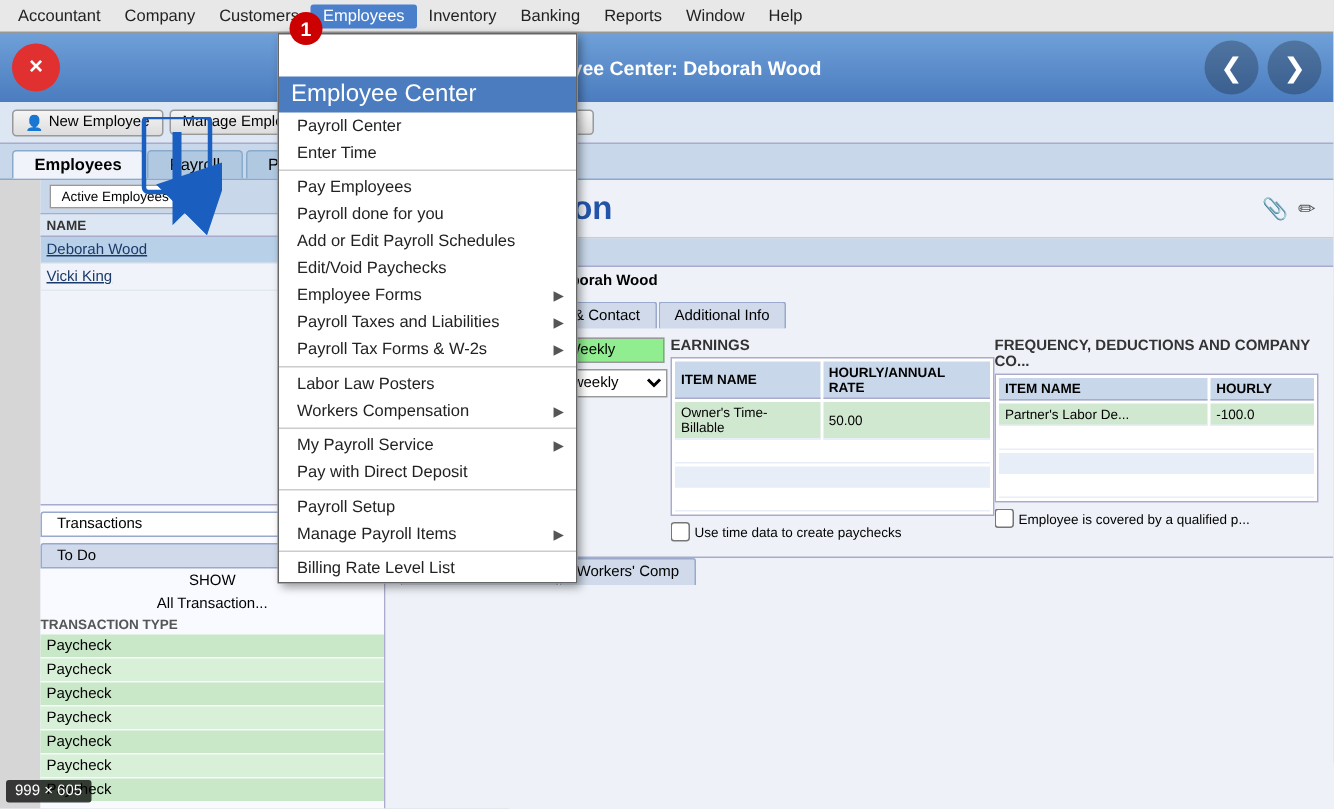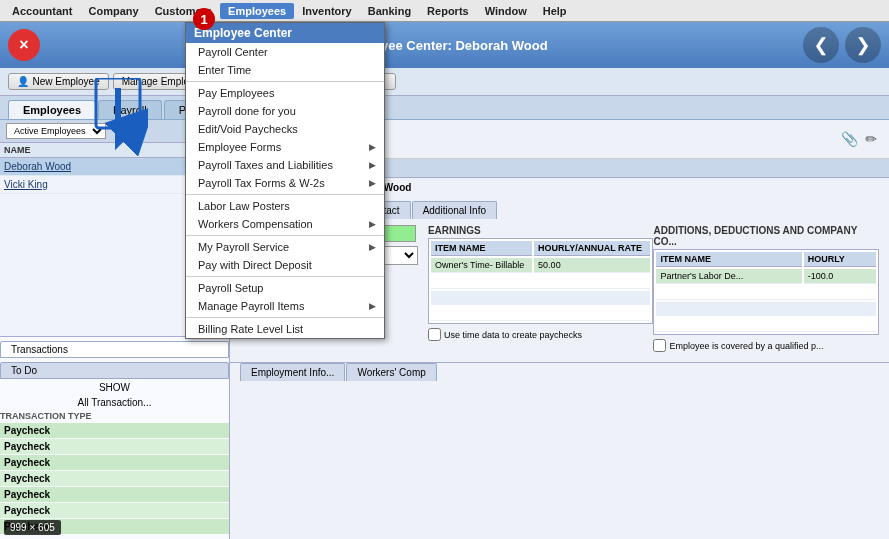--- a/index.html
+++ b/index.html
@@ -1,20 +1,20 @@
 <!DOCTYPE html>
 <html><head>
   <meta charset="utf-8">
   <style>
     * { box-sizing: border-box; margin: 0; padding: 0; }
     body { font-family: Arial, sans-serif; font-size: 11px; background: #d6d6d6; width: 889px; height: 539px; overflow: hidden; position: relative; }
 
     
     .menubar { background: #e8e8e8; border-bottom: 1px solid #999; display: flex; align-items: center; height: 22px; padding: 0 4px; }
-    .menubar-item { padding: 2px 8px; font-size: 11px; cursor: pointer; color: #222; font-weight: bold; }
+    .menubar-item { padding: 2px 8px; font-size: 11px; cursor: pointer; color: #222; }
     .menubar-item.active { background: #4a7fcb; color: #fff; border-radius: 2px; }
 
     
     .topbar { background: linear-gradient(to bottom, #6fa0d8, #4a7cbf); height: 46px; display: flex; align-items: center; padding: 0 8px; position: relative; }
     .close-btn { width: 32px; height: 32px; background: #e03030; border-radius: 50%; display: flex; align-items: center; justify-content: center; color: white; font-size: 16px; font-weight: bold; cursor: pointer; margin-right: 8px; }
     .nav-arrow { width: 36px; height: 36px; background: rgba(0,0,0,0.25); border-radius: 50%; display: flex; align-items: center; justify-content: center; color: white; font-size: 18px; cursor: pointer; }
     .nav-arrow.left { margin-left: auto; }
     .nav-arrow.right { margin-left: 6px; }
     .topbar-title { position: absolute; left: 50%; transform: translateX(-50%); color: white; font-size: 13px; font-weight: bold; white-space: nowrap; }
 
@@ -23,21 +23,21 @@
     .toolbar-btn { background: linear-gradient(to bottom, #f5f5f5, #ddd); border: 1px solid #999; border-radius: 3px; padding: 2px 8px; font-size: 10px; cursor: pointer; display: flex; align-items: center; gap: 3px; }
     .toolbar-btn .arrow { font-size: 8px; color: #555; }
     .toolbar-sep { width: 1px; height: 18px; background: #aaa; margin: 0 4px; }
 
     
     .tabrow { background: #c8d8ea; display: flex; height: 24px; align-items: flex-end; padding-left: 8px; border-bottom: 1px solid #88aacc; }
     .tab { padding: 3px 14px; background: #b0c8e0; border: 1px solid #88aacc; border-bottom: none; border-radius: 3px 3px 0 0; font-size: 11px; cursor: pointer; margin-right: 2px; }
     .tab.active { background: #f0f4fa; font-weight: bold; }
 
     
-    .main-area { display: flex; height: calc(539px - 22px - 46px - 28px - 24px); }
+    .main-area { display: flex; height: calc(539px - 22px - 46px - 28px - 24px); margin-left: 27px; }
     .left-panel { width: 230px; background: #f0f4fa; border-right: 1px solid #aac; display: flex; flex-direction: column; }
     .left-panel-header { background: #c8d8ea; padding: 3px 6px; font-size: 10px; font-weight: bold; border-bottom: 1px solid #aac; display: flex; align-items: center; gap: 4px; }
     .filter-select { font-size: 9px; border: 1px solid #999; padding: 1px 3px; background: white; }
     .employee-table-header { display: flex; background: #dce7f3; border-bottom: 1px solid #aac; }
     .employee-table-header span { font-size: 9px; font-weight: bold; padding: 2px 4px; color: #333; }
     .employee-list { flex: 1; overflow-y: auto; }
     .employee-row { display: flex; padding: 3px 4px; border-bottom: 1px solid #e0e8f0; cursor: pointer; }
     .employee-row.selected { background: #b8d0e8; }
     .employee-row span { font-size: 10px; color: #1a3a6b; text-decoration: underline; }
 
@@ -60,27 +60,27 @@
     .direct-deposit-btn { background: linear-gradient(to bottom, #f5f5f5, #ddd); border: 1px solid #999; border-radius: 3px; padding: 3px 8px; font-size: 10px; cursor: pointer; margin-top: 4px; }
     .checkbox-label { font-size: 9px; display: flex; align-items: center; gap: 3px; }
 
     
     .transactions-area { border-top: 1px solid #aac; padding: 4px 8px; background: #f8faff; }
     .trans-tabs { display: flex; gap: 4px; margin-bottom: 3px; flex-direction: column; }
     .trans-tab { padding: 2px 10px; background: #d0daea; border: 1px solid #99aacc; font-size: 10px; cursor: pointer; border-radius: 2px 2px 0 0; }
     .trans-tab.active { background: white; }
     .trans-filter { display: flex; align-items: center; gap: 4px; font-size: 10px; margin-bottom: 3px; flex-direction: column; }
     .trans-header { font-size: 9px; font-weight: bold; color: #555; margin-bottom: 2px; }
-    .paycheck-row { background: #c8e8c8; padding: 2px 4px; font-size: 10px; margin-bottom: 1px; font-weight: bold; }
+    .paycheck-row { background: #c8e8c8; padding: 2px 4px; font-size: 10px; margin-bottom: 1px; }
     .paycheck-row.alt { background: #d8f0d8; }
 
     
     .menu-overlay { position: absolute; top: 0; left: 0; width: 889px; height: 539px; z-index: 100; pointer-events: none; }
     .dropdown-menu { position: absolute; top: 22px; left: 185px; background: white; border: 1px solid #666; box-shadow: 2px 2px 6px rgba(0,0,0,0.4); min-width: 200px; pointer-events: all; z-index: 200; }
-    .dropdown-menu .menu-header { background: #4a7cbf; color: white; padding: 3px 8px; font-size: 12px; font-weight: bold; }
+    .dropdown-menu .menu-header { background: #4a7cbf; color: white; padding: 3px 8px; font-size: 16px; font-weight: normal; margin-top: 28px; }
     .dropdown-menu .menu-item { padding: 3px 8px 3px 12px; font-size: 11px; color: #222; cursor: pointer; display: flex; justify-content: space-between; align-items: center; }
     .dropdown-menu .menu-item .submenu-arrow { font-size: 9px; color: #555; }
     .dropdown-menu .menu-divider { height: 1px; background: #ccc; margin: 2px 0; }
 
     
     .number-badge { position: absolute; width: 22px; height: 22px; background: #cc0000; border-radius: 50%; color: white; font-size: 13px; font-weight: bold; display: flex; align-items: center; justify-content: center; z-index: 300; }
     .blue-arrow { position: absolute; z-index: 300; }
     .dimension-badge { position: absolute; bottom: 4px; left: 4px; background: rgba(0,0,0,0.75); color: white; font-size: 10px; padding: 2px 6px; border-radius: 2px; z-index: 300; }
   </style>
 </head>
@@ -244,21 +244,21 @@
         </table>
         <div style="margin-top:4px;">
           <label class="checkbox-label">
             <input type="checkbox" style="">
             <span>Use time data to create paychecks</span>
           </label>
         </div>
       </div>
 
       <div style="flex:1.2;">
-        <div class="section-title">ADDITIONS, DEDUCTIONS AND COMPANY CO...</div>
+        <div class="section-title">FREQUENCY, DEDUCTIONS AND COMPANY CO...</div>
         <table class="earnings-table" style="width:100%;">
           <thead>
             <tr>
               <th>ITEM NAME</th>
               <th>HOURLY</th>
             </tr>
           </thead>
           <tbody>
             <tr class="highlight">
               <td>Partner's Labor De...</td>
@@ -292,20 +292,21 @@
 </div>
 
 <div class="menu-overlay">
   <div class="dropdown-menu">
     <div class="menu-header active-item">Employee Center</div>
     <div class="menu-item">Payroll Center</div>
     <div class="menu-item">Enter Time</div>
     <div class="menu-divider"></div>
     <div class="menu-item">Pay Employees</div>
     <div class="menu-item">Payroll done for you</div>
+    <div class="menu-item">Add or Edit Payroll Schedules</div>
     <div class="menu-item">Edit/Void Paychecks</div>
     <div class="menu-item">
       <span>Employee Forms</span>
       <span class="submenu-arrow">▶</span>
     </div>
     <div class="menu-item">
       <span>Payroll Taxes and Liabilities</span>
       <span class="submenu-arrow">▶</span>
     </div>
     <div class="menu-item">

